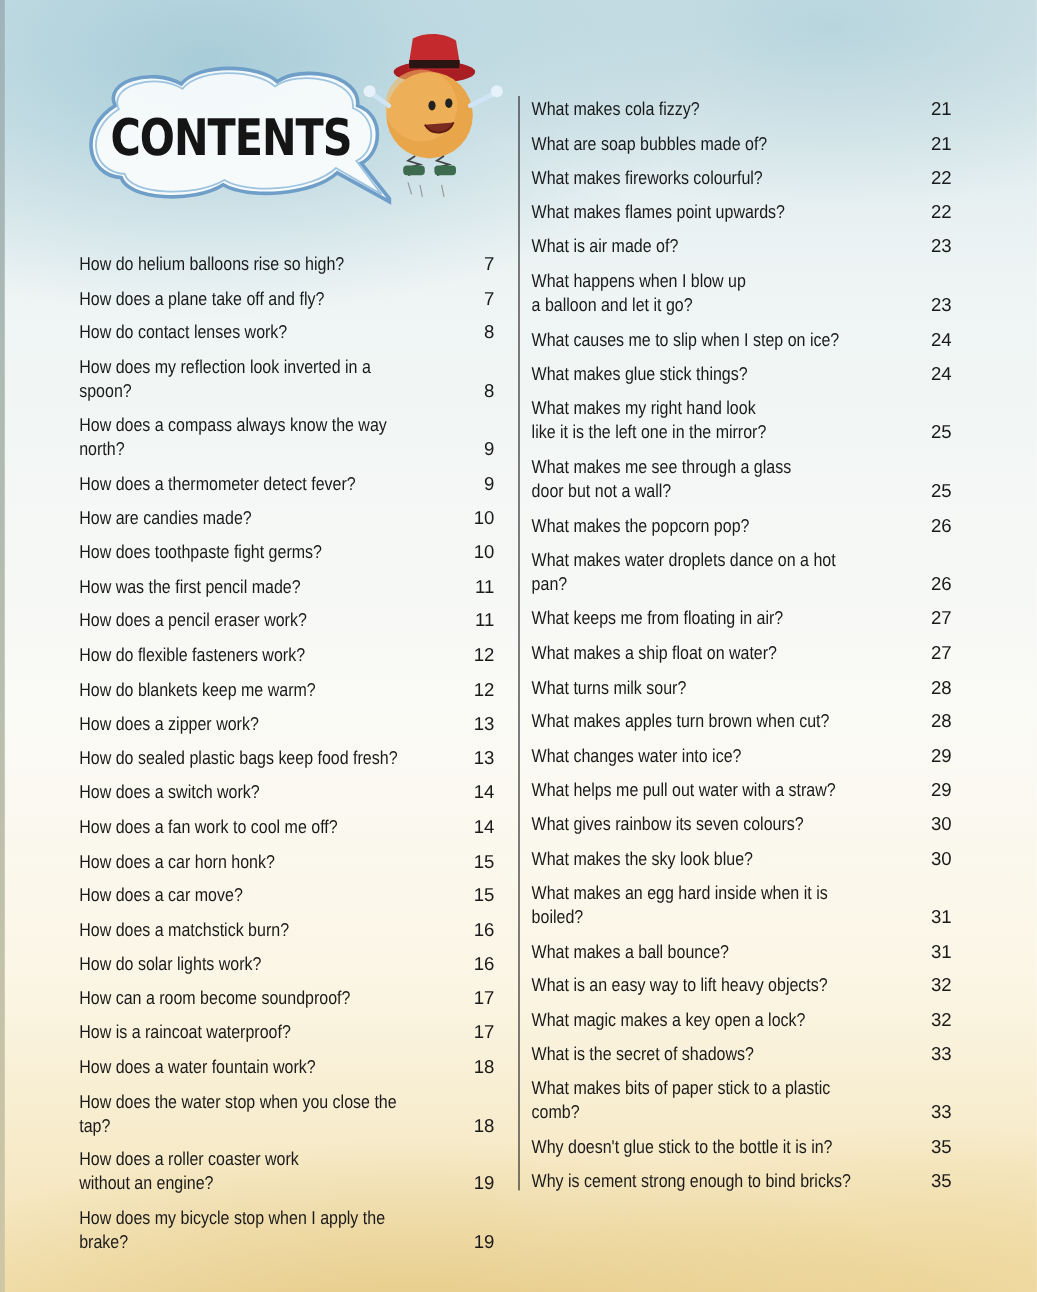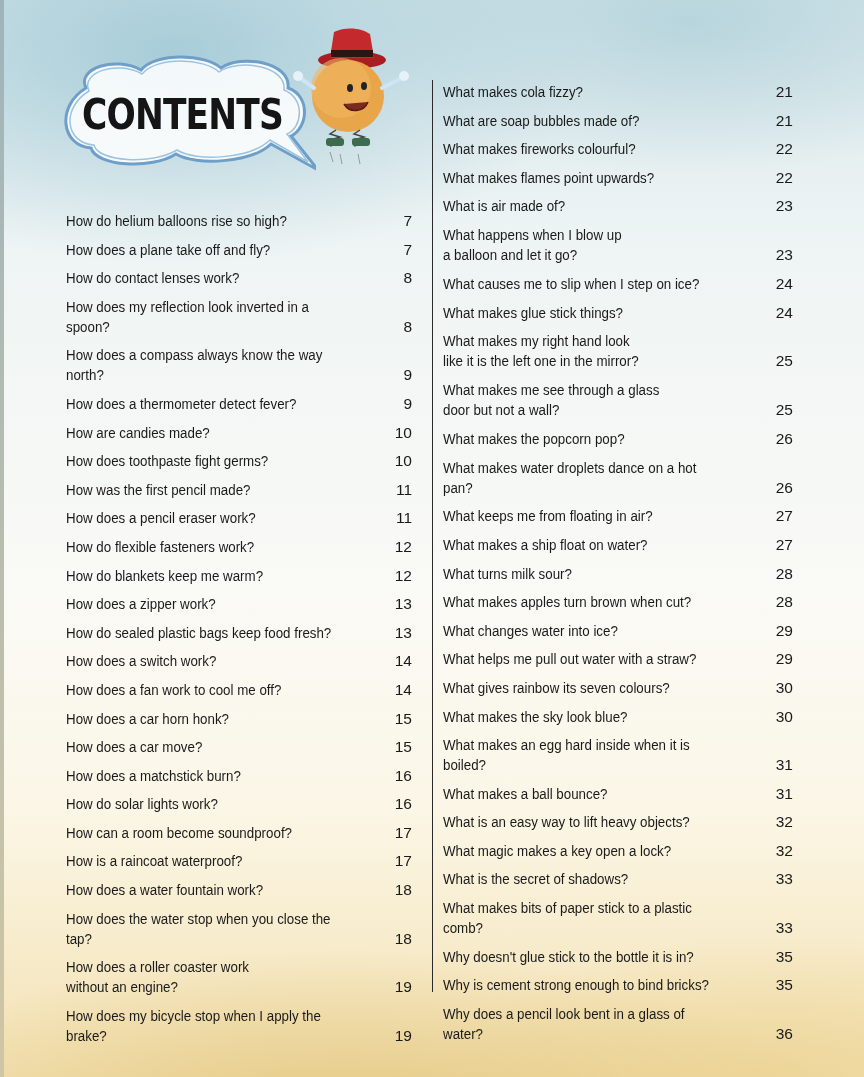--- a/index.html
+++ b/index.html
@@ -11,21 +11,21 @@
       radial-gradient(ellipse 600px 300px at 20% 5%, rgba(150,195,210,0.75), rgba(150,195,210,0) 70%),
       radial-gradient(ellipse 500px 220px at 80% 2%, rgba(170,205,215,0.7), rgba(170,205,215,0) 70%),
       radial-gradient(ellipse 700px 260px at 40% 105%, rgba(225,195,120,0.85), rgba(225,195,120,0) 70%),
       radial-gradient(ellipse 500px 200px at 90% 100%, rgba(235,210,145,0.75), rgba(235,210,145,0) 70%),
       linear-gradient(180deg, #d6e6ea 0%, #eef4f4 22%, #fafaf6 55%, #fbf6e6 75%, #f3e1b2 100%);
   }
   .left-edge {
     position: absolute; left: 0; top: 0; width: 4px; height: 1077px;
     background: linear-gradient(180deg, #9fb4ba, #cfc6a4);
   }
-  .header { position: absolute; left: 4px; top: 0; width: 432px; height: 205px; }
+  .header { position: absolute; left: 14px; top: 0; width: 432px; height: 205px; }
   .bubble {
     position: absolute; left: 52px; top: 48px; width: 250px; height: 122px;
   }
   .bubble svg { position: absolute; left: 0; top: 0; }
   .contents-title {
     position: absolute; left: 78px; top: 90px;
     font-family: "DejaVu Sans", sans-serif; font-weight: bold;
     font-size: 42px; letter-spacing: -1px; color: #151515;
     transform: scaleX(0.82); transform-origin: left center;
   }
@@ -308,17 +308,13 @@
       <span class="p">33</span>
     </div>
   <div class="entry">
       <span class="q">Why doesn't glue stick to the bottle it is in?</span>
       <span class="p">35</span>
     </div>
   <div class="entry">
       <span class="q">Why is cement strong enough to bind bricks?</span>
       <span class="p">35</span>
     </div>
-  <div class="entry">
-      <span class="q">Why does a pencil look bent in a glass of water?</span>
-      <span class="p">36</span>
-    </div>
 </div>
 
 </body></html>

